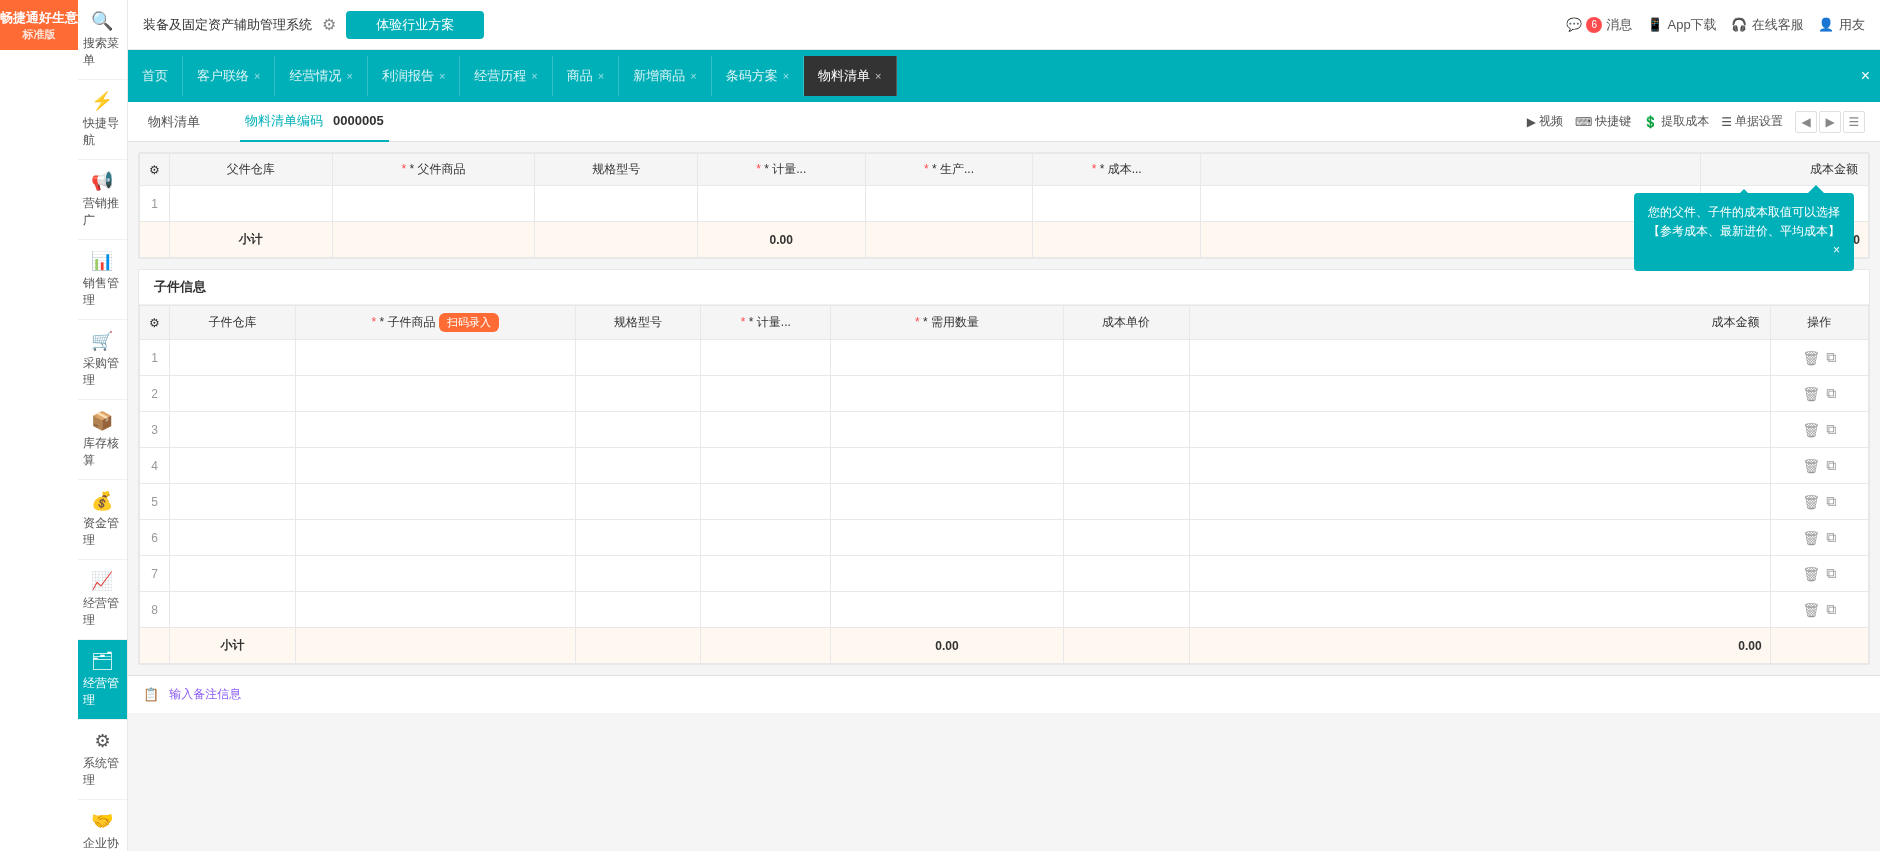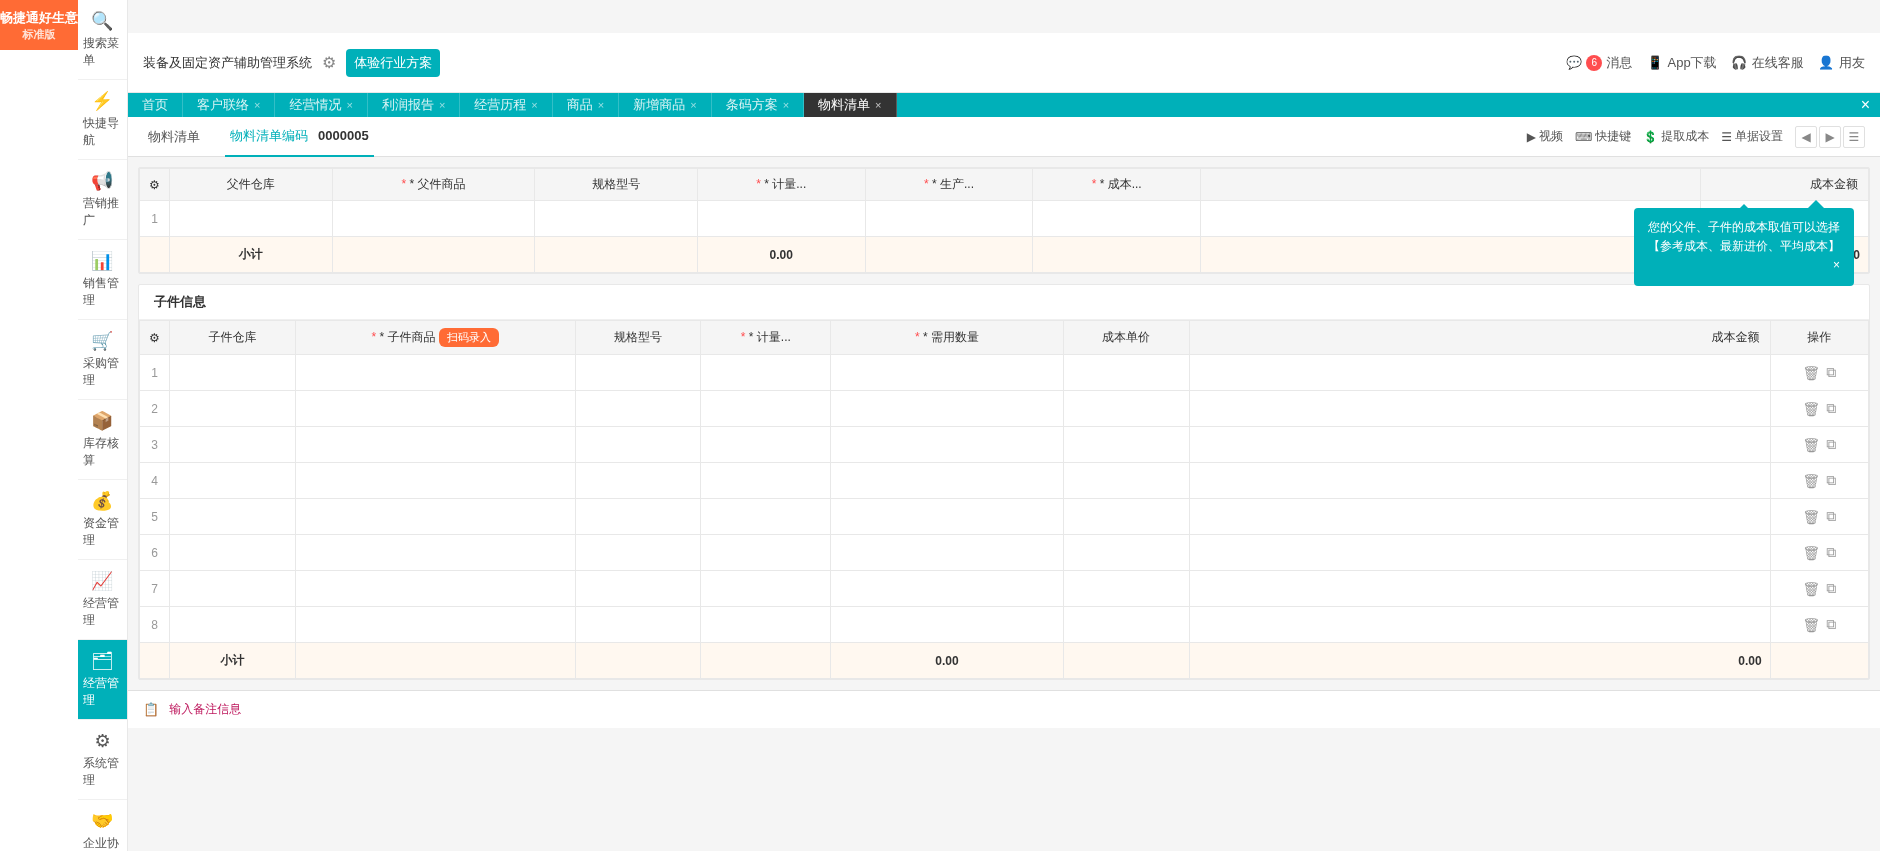--- a/index.html
+++ b/index.html
@@ -38,52 +38,51 @@
       border-bottom: 1px solid #f0f0f0;
     }
     .sidebar-item.active { background: #00b0b9; color: #fff; }
     .sidebar-item .icon { font-size: 18px; margin-bottom: 3px; }
 
     
     .main { flex: 1; display: flex; flex-direction: column; overflow: hidden; }
 
     
     .top-header {
-      height: 60px;
+      height: 50px;
       background: #fff;
       border-bottom: 1px solid #e8e8e8;
       display: flex;
       align-items: center;
       justify-content: space-between;
       padding: 0 15px;
       flex-shrink: 0;
-      margin-top: 33px;
     }
     .top-header-left { display: flex; align-items: center; gap: 10px; }
     .system-name { font-size: 13px; color: #333; }
     .settings-icon { color: #888; cursor: pointer; font-size: 16px; }
     .trial-btn {
       background: #00b0b9;
       color: #fff;
       border: none;
-      padding: 5px 8px;
+      padding: 5px 30px;
       border-radius: 4px;
       cursor: pointer;
       font-size: 13px;
     }
     .top-header-right { display: flex; align-items: center; gap: 15px; color: #555; font-size: 13px; }
     .top-header-right .icon-item { display: flex; align-items: center; gap: 4px; cursor: pointer; }
     .badge { background: #ff4d4f; color: #fff; border-radius: 50%; width: 16px; height: 16px; font-size: 10px; display: inline-flex; align-items: center; justify-content: center; }
 
     
     .nav-tabs {
       background: #00b0b9;
       display: flex;
       align-items: center;
-      height: 24px;
+      height: 52px;
       flex-shrink: 0;
       overflow-x: auto;
       justify-content: flex-end;
     }
     .nav-tab {
       color: rgba(255,255,255,0.85);
       padding: 0 14px;
       height: 40px;
       display: flex;
       align-items: center;
@@ -105,21 +104,21 @@
       background: #fff;
       border-bottom: 1px solid #e0e0e0;
       display: flex;
       align-items: center;
       padding: 0 15px;
       height: 40px;
       gap: 20px;
       position: relative;
     }
     .sub-tab { color: #555; cursor: pointer; font-size: 13px; padding: 0 5px; height: 40px; display: flex; align-items: center; }
-    .sub-tab.active { color: #00b0b9; border-bottom: 2px solid #00b0b9; }
+    .sub-tab.active { color: #00b0b9; border-bottom: 2px solid #00b0b9; margin-left: 15px; }
     .sub-tab-code { color: #333; font-size: 13px; font-weight: bold; margin-left: 10px; }
     .sub-tab-actions { margin-left: auto; display: flex; align-items: center; gap: 12px; color: #555; font-size: 12px; }
     .sub-tab-actions .action-item { display: flex; align-items: center; gap: 3px; cursor: pointer; color: #555; }
 
     
     .section { background: #fff; margin: 10px; border: 1px solid #e8e8e8; border-radius: 2px; }
     .section-title { padding: 8px 15px; font-size: 13px; color: #333; font-weight: bold; border-bottom: 1px solid #f0f0f0; }
 
     
     .data-table { width: 100%; border-collapse: collapse; font-size: 12px; }
@@ -576,16 +575,16 @@
               <td style="text-align:right; font-weight:bold;">0.00</td>
               <td></td>
             </tr>
           </tbody>
         </table>
       </div>
     </div>
 
     <div class="bottom-actions">
       <span>📋</span>
-      <span style="color:#be185d; font-size:12px;">输入备注信息</span>
+      <span style="color:#8b5cf6; font-size:12px;">输入备注信息</span>
     </div>
   </div>
 </div>
 
 </body></html>

